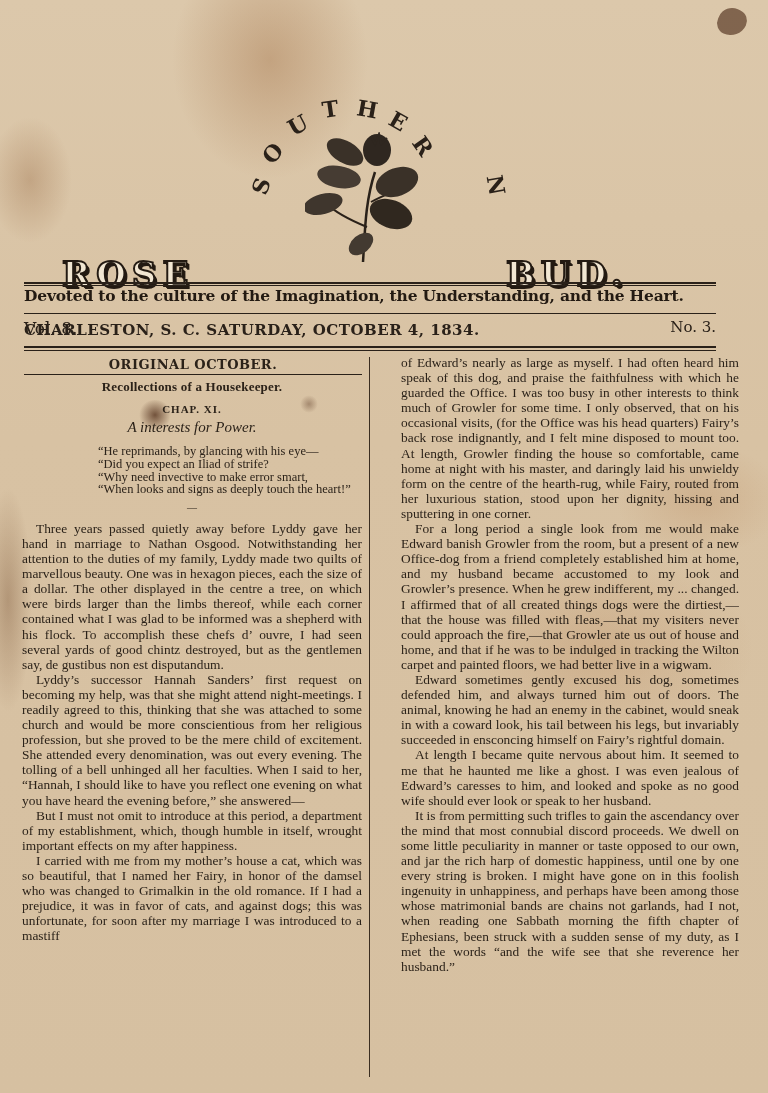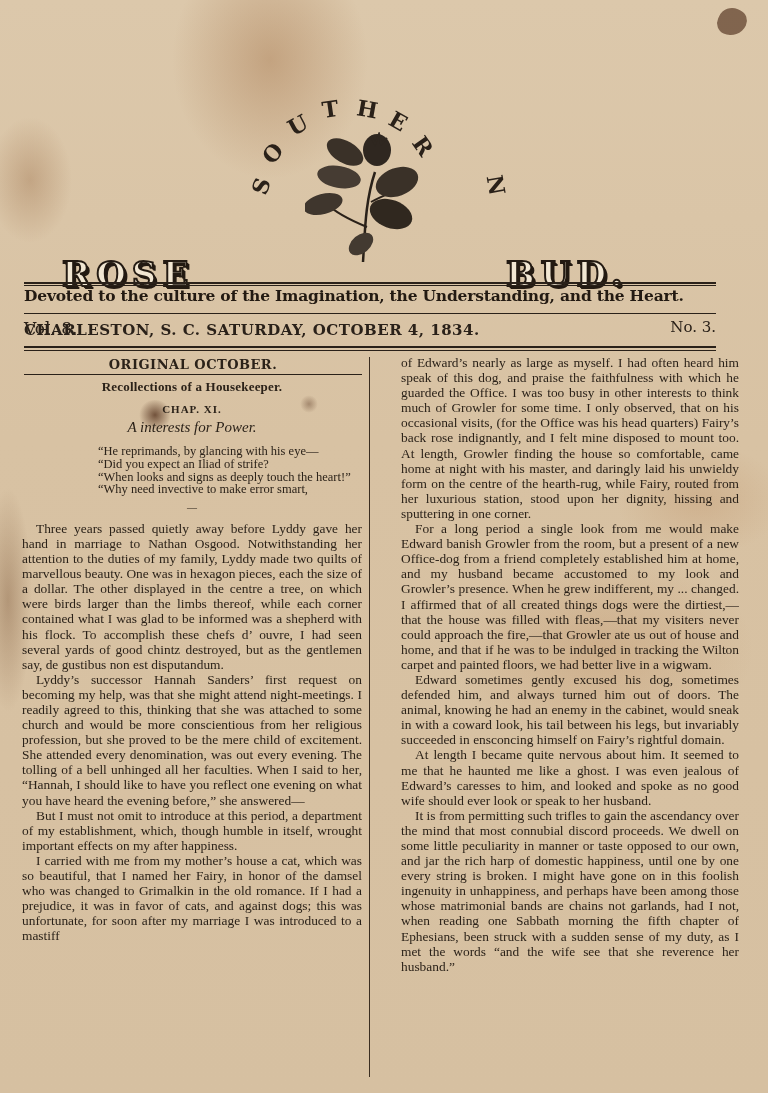--- a/index.html
+++ b/index.html
@@ -143,22 +143,22 @@
   <div class="col-divider"></div>
 
   <div class="col left">
     <div class="section-head">ORIGINAL OCTOBER.</div>
     <div class="article-title">Recollections of a Housekeeper.</div>
     <div class="chapter">CHAP. XI.</div>
     <div class="subtitle">A interests for Power.</div>
     <div class="poem">
       <div>“He reprimands, by glancing with his eye—</div>
       <div>“Did you expect an Iliad of strife?</div>
+      <div>“Why need invective to make error smart,</div>
       <div>“When looks and signs as deeply touch the heart!”</div>
-      <div>“Why need invective to make error smart,</div>
     </div>
     <div class="ornament">—</div>
     <p>Three years passed quietly away before Lyddy gave her hand in marriage to Nathan Osgood. Notwithstanding her attention to the duties of my family, Lyddy made two quilts of marvellous beauty. One was in hexagon pieces, each the size of a dollar. The other displayed in the centre a tree, on which were birds larger than the limbs thereof, while each corner contained what I was glad to be informed was a shepherd with his flock. To accomplish these chefs d’ ouvre, I had seen several yards of good chintz destroyed, but as the gentlemen say, de gustibus non est disputandum.</p>
     <p>Lyddy’s successor Hannah Sanders’ first request on becoming my help, was that she might attend night-meetings. I readily agreed to this, thinking that she was attached to some church and would be more conscientious from her religious profession, but she proved to be the mere child of excitement. She attended every denomination, was out every evening. The tolling of a bell unhinged all her faculties. When I said to her, “Hannah, I should like to have you reflect one evening on what you have heard the evening before,” she answered—</p>
     <p>But I must not omit to introduce at this period, a department of my establishment, which, though humble in itself, wrought important effects on my after happiness.</p>
     <p>I carried with me from my mother’s house a cat, which was so beautiful, that I named her Fairy, in honor of the damsel who was changed to Grimalkin in the old romance. If I had a prejudice, it was in favor of cats, and against dogs; this was unfortunate, for soon after my marriage I was introduced to a mastiff</p>
   </div>
 
   <div class="col right">
     <p class="noindent">of Edward’s nearly as large as myself. I had often heard him speak of this dog, and praise the faithfulness with which he guarded the Office. I was too busy in other interests to think much of Growler for some time. I only observed, that on his occasional visits, (for the Office was his head quarters) Fairy’s back rose indignantly, and I felt mine disposed to mount too. At length, Growler finding the house so comfortable, came home at night with his master, and daringly laid his unwieldy form on the centre of the hearth-rug, while Fairy, routed from her luxurious station, stood upon her dignity, hissing and sputtering in one corner.</p>

